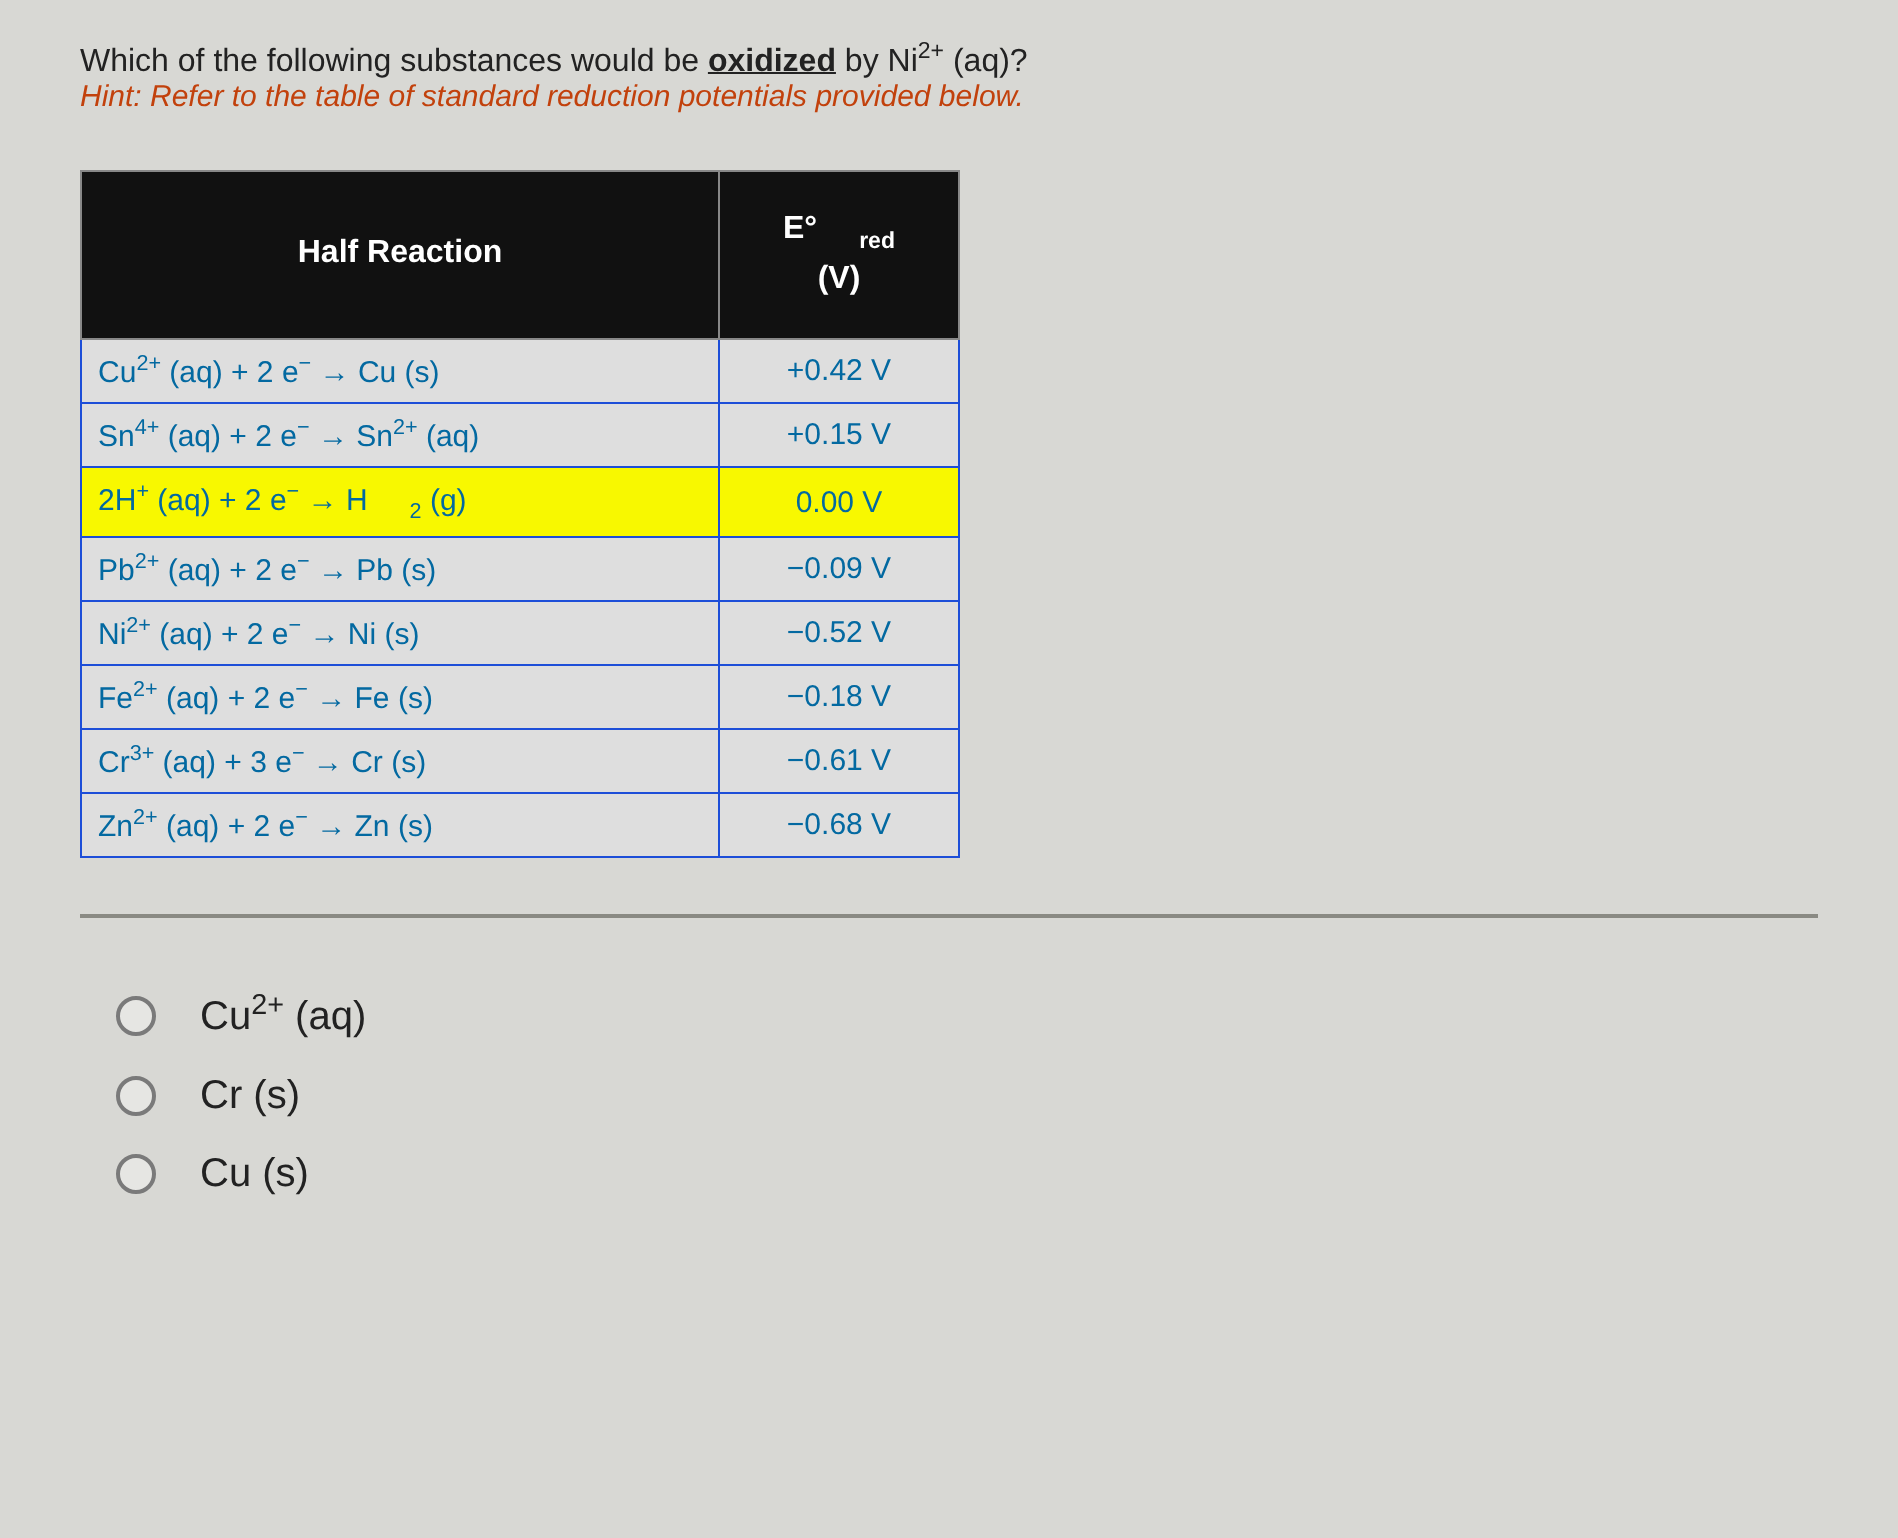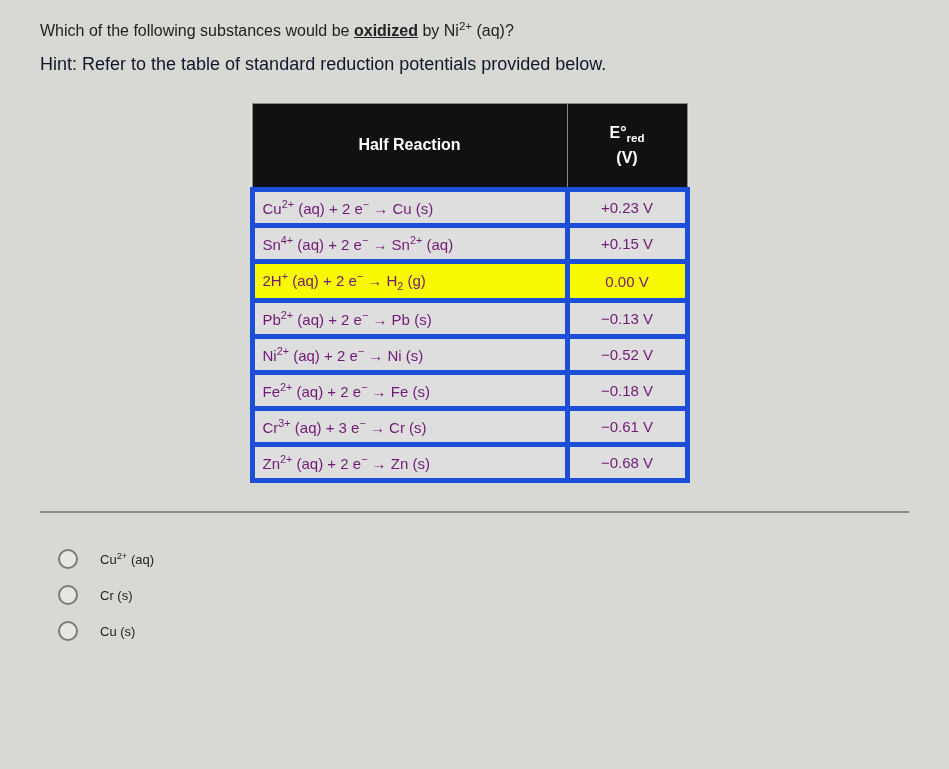--- a/index.html
+++ b/index.html
@@ -8,57 +8,57 @@
     padding: 20px 40px;
     font-family: Arial, Helvetica, sans-serif;
     background: #d8d8d4;
     color: #1a1a1a;
     width: 949px;
     min-height: 769px;
   }
   .question {
     font-size: 16px;
     color: #222;
-    margin-bottom: 14px;
   }
   .question .underline {
     text-decoration: underline;
     font-weight: bold;
   }
   .hint {
-    font-size: 18px;
-    color: #0f172a;
+    font-size: 15px;
+    color: #c2410c;
+    font-style: italic;
     margin-bottom: 28px;
   }
   .table-wrap {
     display: flex;
-    justify-content: center;
+    justify-content: flex-start;
     margin-bottom: 24px;
     padding-right: 10px;
   }
   table.potentials {
     border-collapse: collapse;
     width: 440px;
     background: #dedede;
   }
   table.potentials th {
     background: #111;
     color: #fff;
     font-weight: bold;
     font-size: 16px;
     padding: 18px 10px;
     border: 1px solid #888;
     text-align: center;
     line-height: 1.4;
   }
   table.potentials td {
-    border: 5px solid #1d4ed8;
+    border: 1px solid #1d4ed8;
     padding: 6px 8px;
     font-size: 15px;
-    color: #701a75;
+    color: #0369a1;
   }
   table.potentials td.volt {
     text-align: center;
     width: 120px;
   }
   table.potentials tr.hl td {
     background: #f8f800;
     font-weight: normal;
   }
   hr.divider {
@@ -66,36 +66,36 @@
     border-top: 2px solid #8a8a83;
     margin: 28px 0 36px 0;
   }
   .options {
     padding-left: 18px;
   }
   .option {
     display: flex;
     align-items: center;
     margin-bottom: 16px;
-    font-size: 13px;
+    font-size: 20px;
     color: #222;
     cursor: pointer;
   }
   .radio {
     width: 20px;
     height: 20px;
     border: 2px solid #7a7a7a;
     border-radius: 50%;
     background: #e6e6e3;
     margin-right: 22px;
     flex-shrink: 0;
   }
   sup, sub { font-size: 0.72em; }
   sup { vertical-align: super; }
-  sub { vertical-align: sub; }
+  sub { vertical-align: sub; margin-left: 21px; }
 </style>
 </head>
 <body>
 
 <div class="question">
   <span>Which of the following substances would be </span><span class="underline">oxidized</span><span> by Ni</span><sup>2+</sup><span> (aq)?</span>
 </div>
 
 <div class="hint">Hint: Refer to the table of standard reduction potentials provided below.</div>
 
@@ -106,33 +106,33 @@
         <th>Half Reaction</th>
         <th>
           <span>E°</span><sub>red</sub><br>
           <span>(V)</span>
         </th>
       </tr>
     </thead>
     <tbody id="pot-body">
         <tr>
           <td>Cu<sup>2+</sup> (aq)  + 2 e<sup>−</sup> → Cu (s)</td>
-          <td class="volt">+0.23 V</td>
+          <td class="volt">+0.42 V</td>
         </tr>
         <tr>
           <td>Sn<sup>4+</sup> (aq) + 2 e<sup>−</sup> → Sn<sup>2+</sup> (aq)</td>
           <td class="volt">+0.15 V</td>
         </tr>
         <tr class="hl">
           <td>2H<sup>+</sup> (aq) + 2 e<sup>−</sup> → H<sub>2</sub> (g)</td>
           <td class="volt">0.00 V</td>
         </tr>
         <tr>
           <td>Pb<sup>2+</sup> (aq) + 2 e<sup>−</sup> → Pb (s)</td>
-          <td class="volt">−0.13 V</td>
+          <td class="volt">−0.09 V</td>
         </tr>
         <tr>
           <td>Ni<sup>2+</sup> (aq) + 2 e<sup>−</sup> → Ni (s)</td>
           <td class="volt">−0.52 V</td>
         </tr>
         <tr>
           <td>Fe<sup>2+</sup> (aq) + 2 e<sup>−</sup> → Fe (s)</td>
           <td class="volt">−0.18 V</td>
         </tr>
         <tr>

